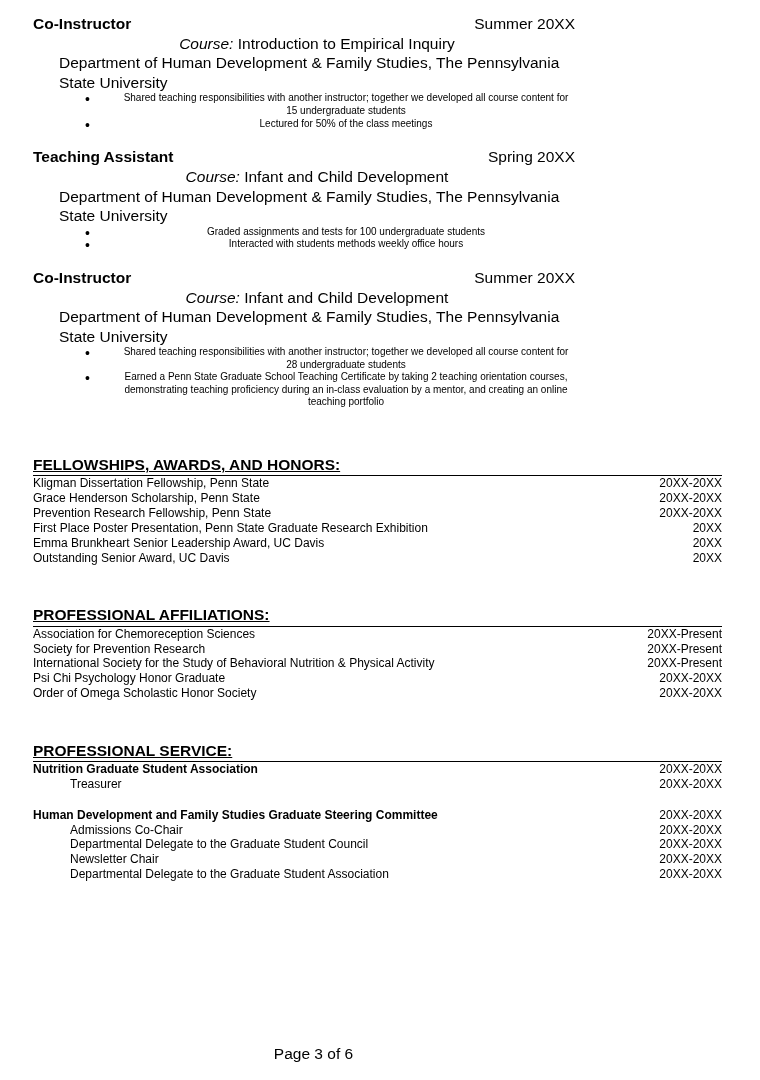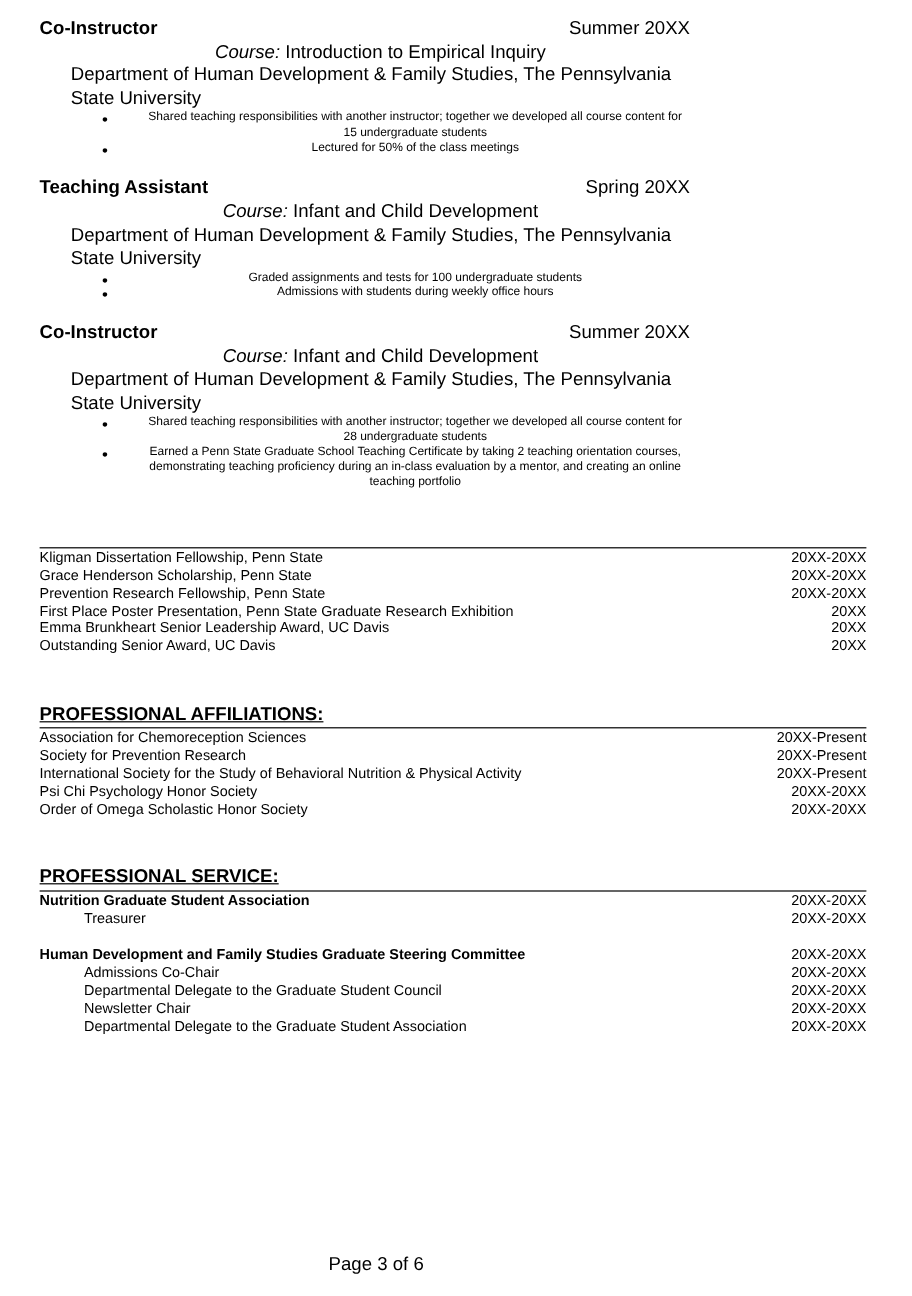--- a/index.html
+++ b/index.html
@@ -139,41 +139,42 @@
       <div class="gap-md"></div>
       <div class="entry">
         <div class="entry-header">
           <span class="entry-title">Teaching Assistant</span>
           <span class="entry-date">Spring 20XX</span>
         </div>
         <div class="entry-course"><span class="lbl">Course:</span><span> Infant and Child Development</span></div>
         <div class="entry-dept">Department of Human Development &amp; Family Studies, The Pennsylvania State University</div>
         <ul class="bullets">
           <li>Graded assignments and tests for 100 undergraduate students</li>
-          <li>Admissions with students during weekly office hours</li>
+          <li>Interacted with students methods weekly office hours</li>
         </ul>
       </div>
       <div class="gap-md"></div>
       <div class="entry">
         <div class="entry-header">
           <span class="entry-title">Co-Instructor</span>
           <span class="entry-date">Summer 20XX</span>
         </div>
         <div class="entry-course"><span class="lbl">Course:</span><span> Infant and Child Development</span></div>
         <div class="entry-dept">Department of Human Development &amp; Family Studies, The Pennsylvania State University</div>
         <ul class="bullets">
           <li>Shared teaching responsibilities with another instructor; together we developed all course content for 28 undergraduate students</li>
           <li>Earned a Penn State Graduate School Teaching Certificate by taking 2 teaching orientation courses, demonstrating teaching proficiency during an in-class evaluation by a mentor, and creating an online teaching portfolio</li>
         </ul>
       </div>
     </div>
 
   <div class="gap-xl"></div>
 
   <div class="section">
+    <div class="section-heading">FELLOWSHIPS, AWARDS, AND HONORS:</div>
     <hr class="section-rule">
     <div id="fellowships-rows">
         <div class="row">
           <span class="label">Kligman Dissertation Fellowship, Penn State</span>
           <span class="value">20XX-20XX</span>
         </div>
         <div class="row">
           <span class="label">Grace Henderson Scholarship, Penn State</span>
           <span class="value">20XX-20XX</span>
         </div>
@@ -208,21 +209,21 @@
         </div>
         <div class="row">
           <span class="label">Society for Prevention Research</span>
           <span class="value">20XX-Present</span>
         </div>
         <div class="row">
           <span class="label">International Society for the Study of Behavioral Nutrition &amp; Physical Activity</span>
           <span class="value">20XX-Present</span>
         </div>
         <div class="row">
-          <span class="label">Psi Chi Psychology Honor Society</span>
+          <span class="label">Psi Chi Psychology Honor Graduate</span>
           <span class="value">20XX-20XX</span>
         </div>
         <div class="row">
           <span class="label">Order of Omega Scholastic Honor Society</span>
           <span class="value">20XX-20XX</span>
         </div>
       </div>
   </div>
 
   <div class="gap-lg"></div>

